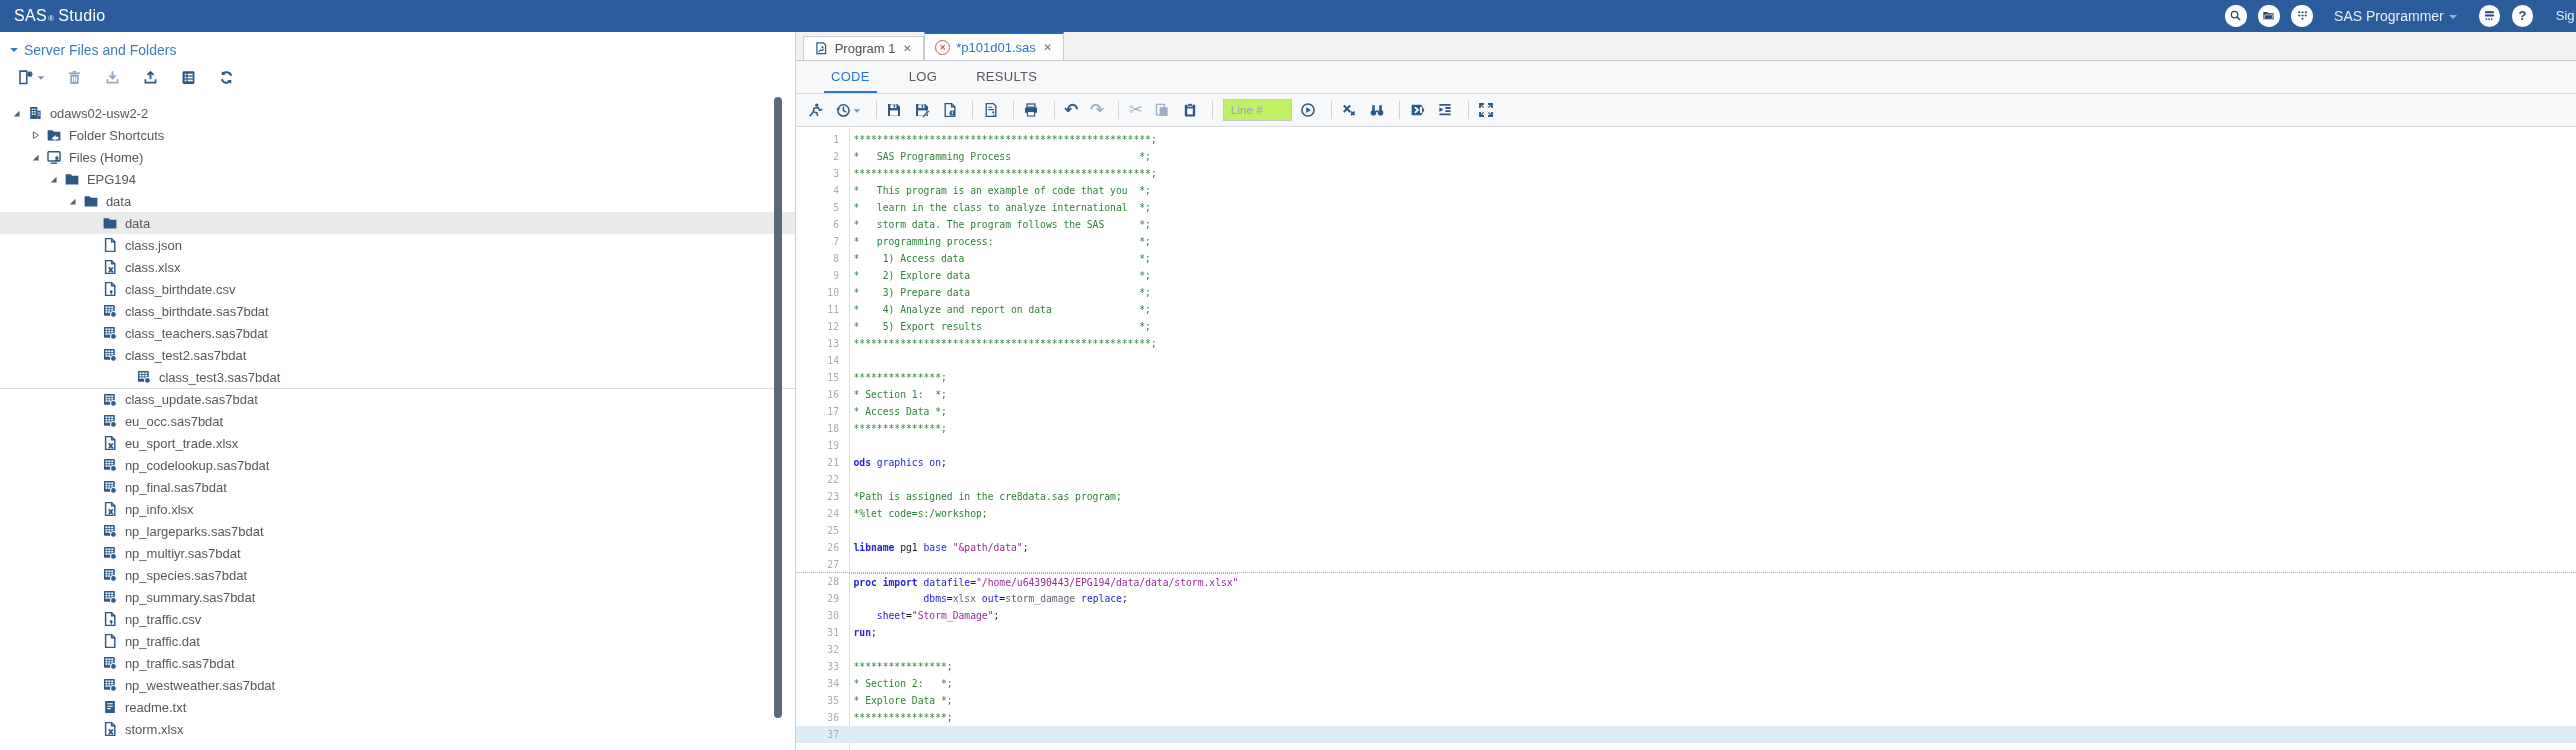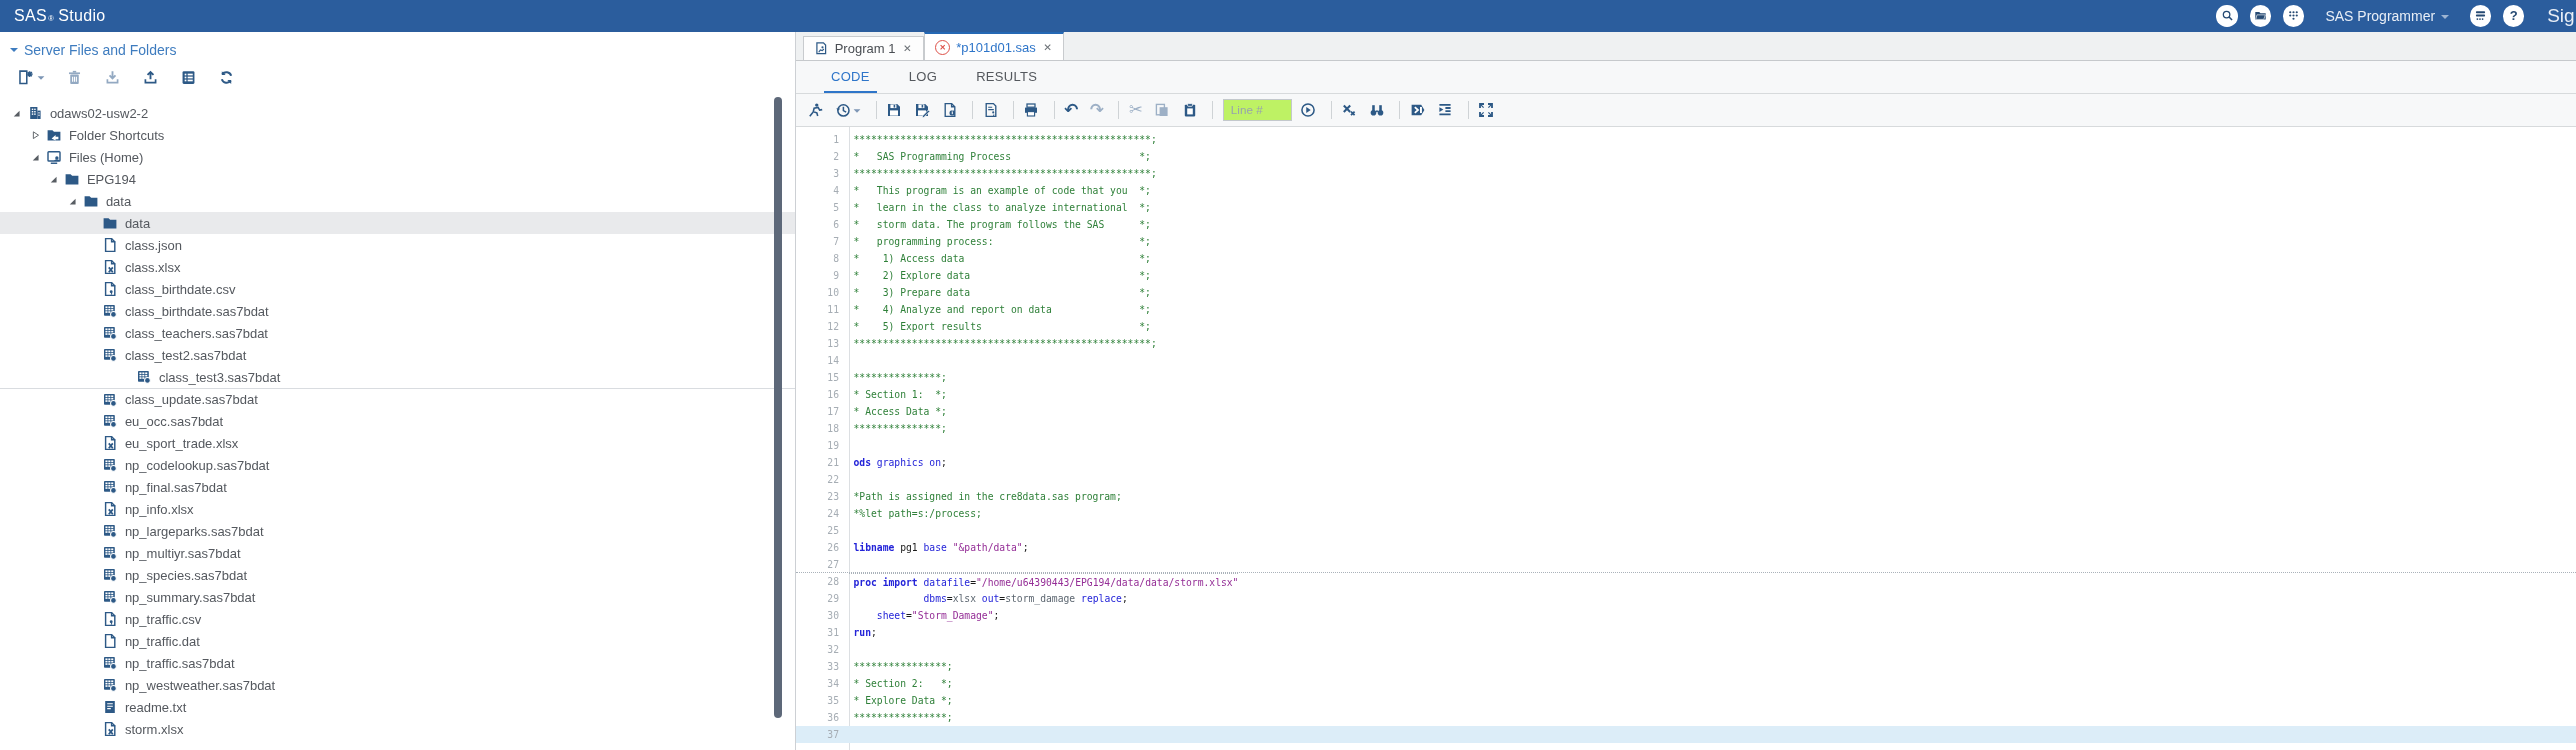--- a/index.html
+++ b/index.html
@@ -14,21 +14,21 @@
   .brand sup{font-size:7.6px;margin:0 4.1px 0 1.4px;}
   .hdr-right{display:flex;align-items:center;gap:11.7px;margin-right:0;}
   .hcircle{width:21.4px;height:21.4px;border-radius:50%;background:#fff;color:#264a73;
            display:flex;align-items:center;justify-content:center;flex:none;}
   .hcircle svg{width:13px;height:13px;}
   .hcircle .qmark{font-size:13px;font-weight:bold;}
   .user-menu{display:flex;align-items:center;gap:5.5px;margin:0 9.7px;}
   .user-label{font-size:14px;color:#e8eef6;}
   .caret-down{width:0;height:0;border-left:4.1px solid transparent;border-right:4.1px solid transparent;
               border-top:4.8px solid #9db4d2;margin-top:1.4px;}
-  .signout{font-size:19px;color:#e8eef6;margin:0 1.4px 0 11px;white-space:nowrap;}
+  .signout{font-size:13px;color:#e8eef6;margin:0 1.4px 0 11px;white-space:nowrap;}
 
   
   .main{position:absolute;left:0;top:32px;right:0;bottom:0;display:flex;}
   .sidebar{position:relative;width:795px;flex:none;background:#fff;border-right:1.4px solid #cdd0d4;overflow:hidden;}
   .editor{position:relative;flex:1;display:flex;flex-direction:column;overflow:hidden;}
 
   
   .panel-title{position:absolute;left:9.7px;top:9.7px;display:flex;align-items:center;gap:6.2px;
                color:var(--panel-link);font-size:14px;cursor:pointer;}
   .panel-title .caret-down{border-top-color:var(--panel-link);}
@@ -925,21 +925,21 @@
             <div class="cline"><span class="ln">13</span><span class="ct"><span class="cm">***************************************************;</span></span></div>
             <div class="cline"><span class="ln">14</span><span class="ct"></span></div>
             <div class="cline"><span class="ln">15</span><span class="ct"><span class="cm">***************;</span></span></div>
             <div class="cline"><span class="ln">16</span><span class="ct"><span class="cm">* Section 1:  *;</span></span></div>
             <div class="cline"><span class="ln">17</span><span class="ct"><span class="cm">* Access Data *;</span></span></div>
             <div class="cline"><span class="ln">18</span><span class="ct"><span class="cm">***************;</span></span></div>
             <div class="cline"><span class="ln">19</span><span class="ct"></span></div>
             <div class="cline"><span class="ln">21</span><span class="ct"><span class="kwb">ods</span><span class="pl"> </span><span class="kw">graphics</span><span class="pl"> </span><span class="kw">on</span><span class="pl">;</span></span></div>
             <div class="cline"><span class="ln">22</span><span class="ct"></span></div>
             <div class="cline"><span class="ln">23</span><span class="ct"><span class="cm">*Path is assigned in the cre8data.sas program;</span></span></div>
-            <div class="cline"><span class="ln">24</span><span class="ct"><span class="cm">*%let path=s:/process;</span></span></div>
+            <div class="cline"><span class="ln">24</span><span class="ct"><span class="cm">*%let code=s:/workshop;</span></span></div>
             <div class="cline"><span class="ln">25</span><span class="ct"></span></div>
             <div class="cline"><span class="ln">26</span><span class="ct"><span class="kwb">libname</span><span class="pl"> pg1 </span><span class="kw">base</span><span class="pl"> </span><span class="str">"&amp;path/data"</span><span class="pl">;</span></span></div>
             <div class="cline"><span class="ln">27</span><span class="ct"></span></div>
             <div class="cline step"><span class="ln">28</span><span class="ct"><span class="kwb">proc import</span><span class="pl"> </span><span class="kw">datafile</span><span class="pl">=</span><span class="str">"/home/u64390443/EPG194/data/data/storm.xlsx"</span></span></div>
             <div class="cline"><span class="ln">29</span><span class="ct"><span class="pl">            </span><span class="kw">dbms</span><span class="pl">=</span><span class="id">xlsx</span><span class="pl"> </span><span class="kw">out</span><span class="pl">=</span><span class="id">storm_damage</span><span class="pl"> </span><span class="kw">replace</span><span class="pl">;</span></span></div>
             <div class="cline"><span class="ln">30</span><span class="ct"><span class="pl">    </span><span class="kw">sheet</span><span class="pl">=</span><span class="str">"Storm_Damage"</span><span class="pl">;</span></span></div>
             <div class="cline"><span class="ln">31</span><span class="ct"><span class="kwb">run</span><span class="pl">;</span></span></div>
             <div class="cline"><span class="ln">32</span><span class="ct"></span></div>
             <div class="cline"><span class="ln">33</span><span class="ct"><span class="cm">****************;</span></span></div>
             <div class="cline"><span class="ln">34</span><span class="ct"><span class="cm">* Section 2:   *;</span></span></div>

